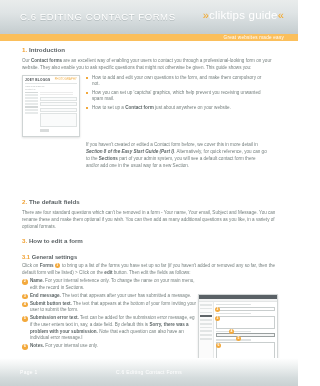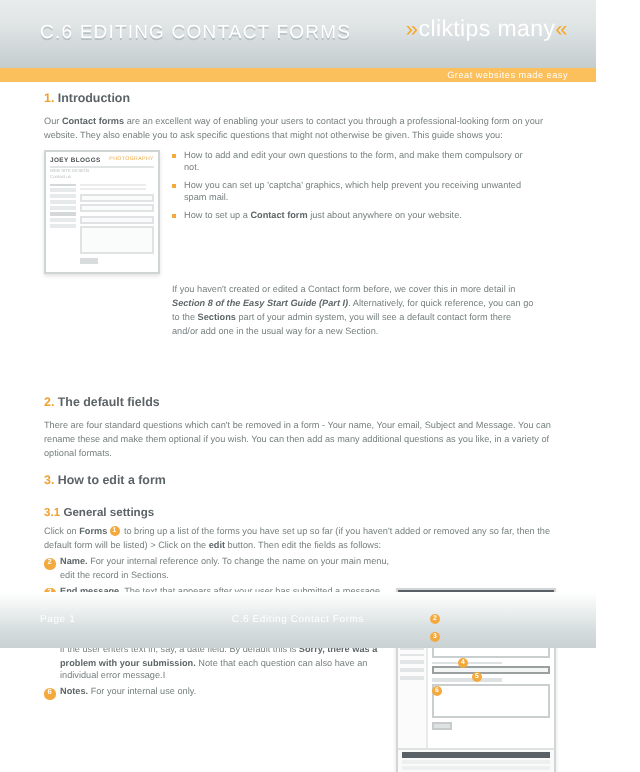--- a/index.html
+++ b/index.html
@@ -4,21 +4,21 @@
 <style>
   * { box-sizing: border-box; margin: 0; padding: 0; }
   html, body {
     width: 298px; height: 386px;
     background: #ffffff;
     font-family: "Liberation Sans", sans-serif;
     overflow: hidden;
   }
   .page {
     position: relative;
-    width: 298px; height: 324px;
+    width: 298px; height: 386px;
     background: #ffffff;
   }
 
   
   .header {
     position: absolute; left: 0; top: 0;
     width: 298px; height: 34px;
     background: linear-gradient(180deg,#e9ecec 0%, #dfe4e5 38%, #cfd6d8 75%, #c4ccce 100%);
   }
   .header-title {
@@ -178,21 +178,21 @@
   }
 </style>
 </head>
 <body>
 
 <div class="page">
 
   <div class="header">
     <div class="header-title">C.6  EDITING CONTACT FORMS</div>
     <div class="brand">
-      <span class="dot">»</span><span>cliktips many</span><span class="dot">«</span>
+      <span class="dot">»</span><span>cliktips guide</span><span class="dot">«</span>
     </div>
   </div>
   <div class="orangebar"></div>
   <div class="tagline">Great websites made easy</div>
 
   <div class="content">
 
     <div class="sec" id="sec-intro">
       <div class="h2">
         <span class="num">1.</span>

